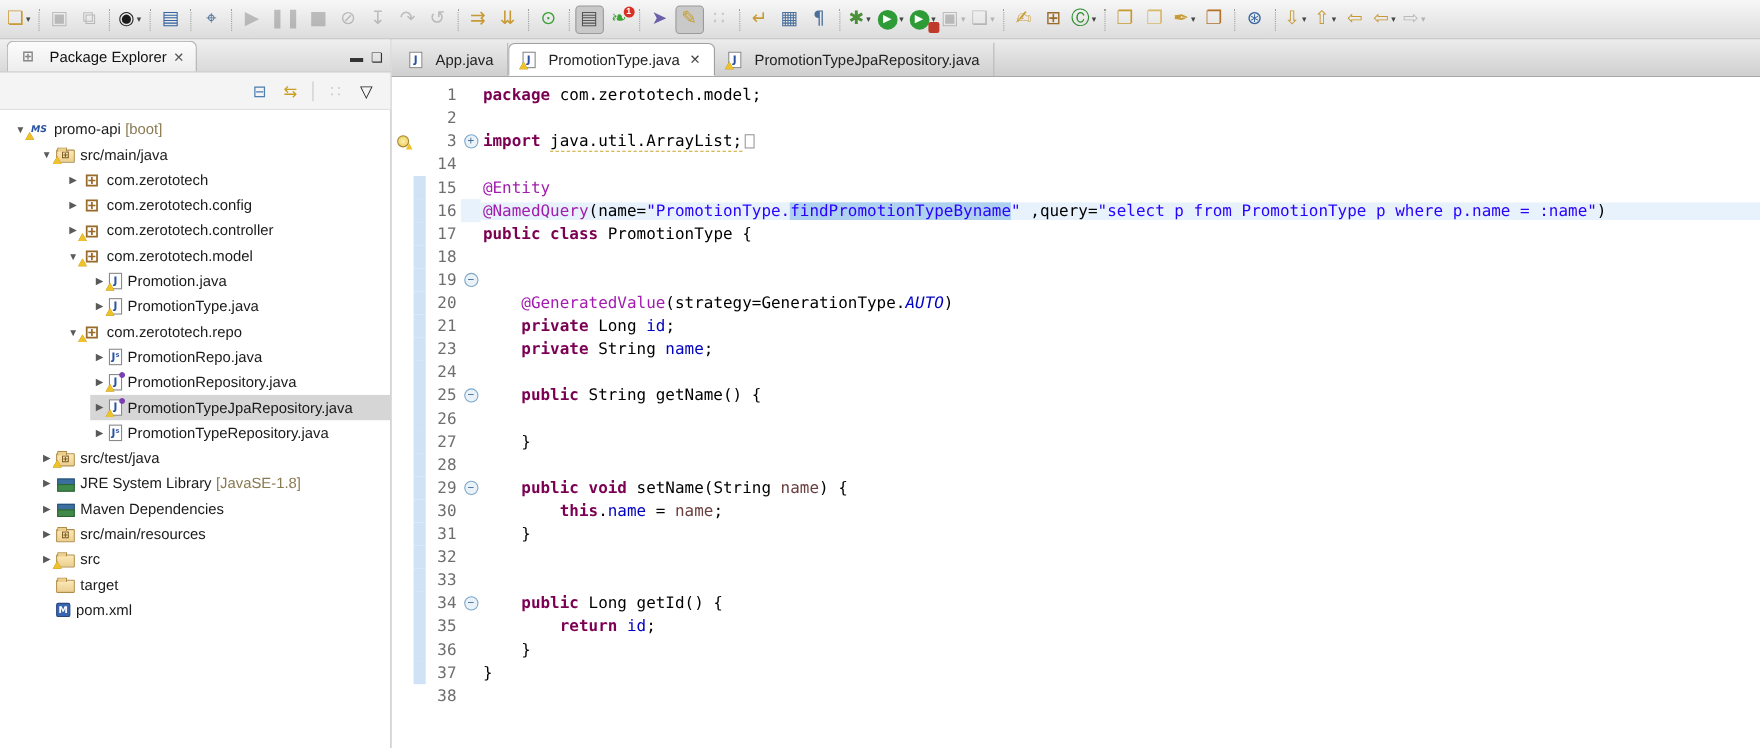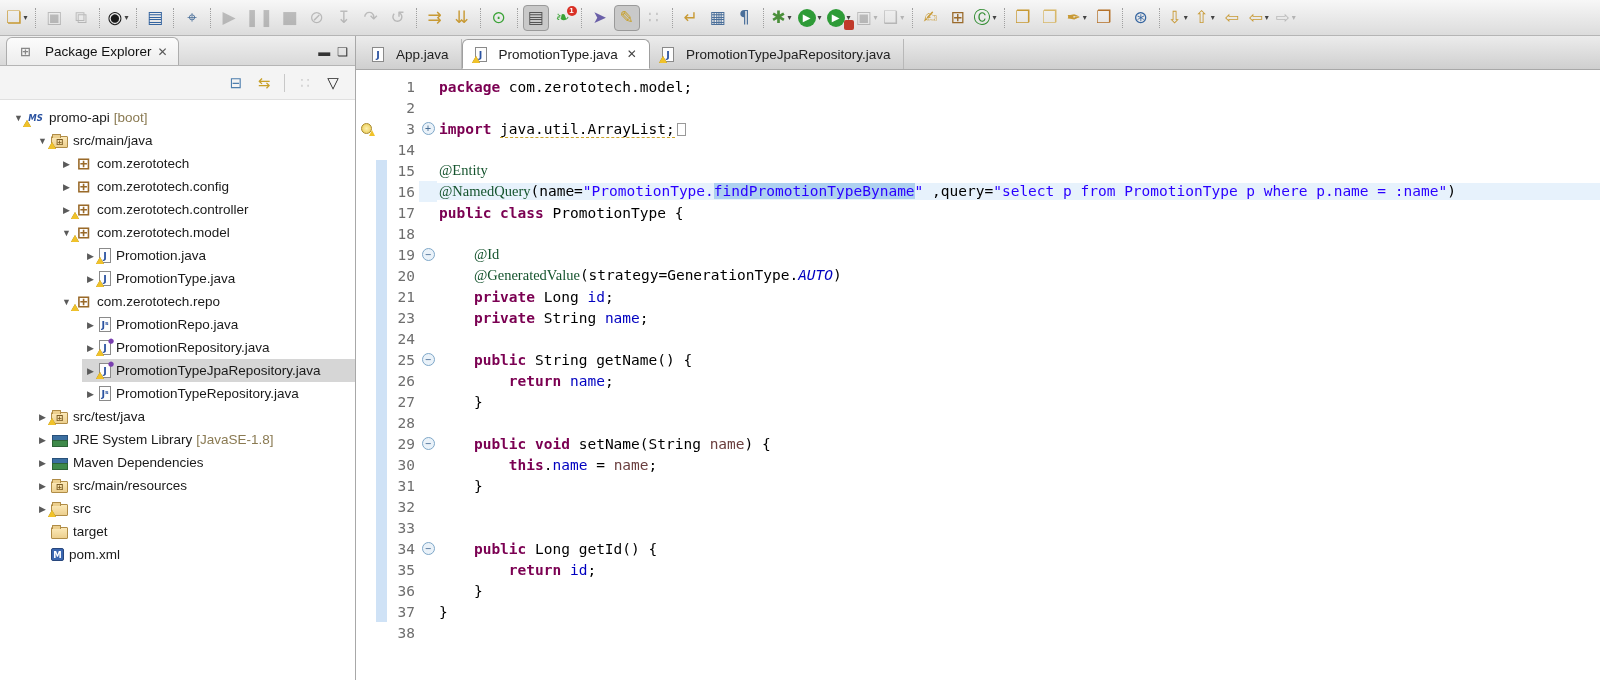--- a/index.html
+++ b/index.html
@@ -107,21 +107,21 @@
   .foldcol { width:18px; flex:none; height:21px; display:flex; align-items:center;
      justify-content:center; }
   .foldmark { width:13px; height:13px; border:1px solid #7ea7c8; background:#eaf2f9;
      border-radius:50%; color:#4a6f96; font-size:10px; line-height:11px; text-align:center;
      font-family:"DejaVu Sans Mono",monospace; }
   .ctext { flex:1; white-space:pre; padding-left:2px; min-width:0; }
   .cl.cur .foldcol, .cl.cur .ctext { background:#e7f2fc; }
 
   .kw  { color:#7B0052; font-weight:bold; }
   .pl  { color:#000000; }
-  .ann { color:#14532d;font-family:Liberation Serif, serif; }
+  .ann { color:#a21caf; }
   .str { color:#2A00FF; }
   .fld { color:#0000C0; }
   .par { color:#6A3E3E; }
   .sta { color:#0000C0; font-style:italic; }
   .sel { background:#aed1f0; }
   .wu  { border-bottom:1.5px dashed #c9a227; }
   .foldbox { display:inline-block; width:9px; height:13px; border:1px solid #999;
      vertical-align:middle; margin-left:2px; }
 </style>
 </head>
@@ -539,21 +539,20 @@
           <div class="foldcol"></div>
           <div class="ctext"></div>
         </div>
         <div class="cl">
           <div class="ruler"></div>
           <div class="qdiff on"></div>
           <span class="lnum">19</span>
           <div class="foldcol">
             <span class="foldmark">−</span>
           </div>
-          <div class="ctext"><span class="pl">    </span><span class="ann">@Id</span></div>
         </div>
         <div class="cl">
           <div class="ruler"></div>
           <div class="qdiff on"></div>
           <span class="lnum">20</span>
           <div class="foldcol"></div>
           <div class="ctext"><span class="pl">    </span><span class="ann">@GeneratedValue</span><span class="pl">(strategy=GenerationType.</span><span class="sta">AUTO</span><span class="pl">)</span></div>
         </div>
         <div class="cl">
           <div class="ruler"></div>
@@ -583,21 +582,20 @@
           <div class="foldcol">
             <span class="foldmark">−</span>
           </div>
           <div class="ctext"><span class="pl">    </span><span class="kw">public </span><span class="pl">String getName() {</span></div>
         </div>
         <div class="cl">
           <div class="ruler"></div>
           <div class="qdiff on"></div>
           <span class="lnum">26</span>
           <div class="foldcol"></div>
-          <div class="ctext"><span class="pl">        </span><span class="kw">return </span><span class="fld">name</span><span class="pl">;</span></div>
         </div>
         <div class="cl">
           <div class="ruler"></div>
           <div class="qdiff on"></div>
           <span class="lnum">27</span>
           <div class="foldcol"></div>
           <div class="ctext"><span class="pl">    }</span></div>
         </div>
         <div class="cl">
           <div class="ruler"></div>

